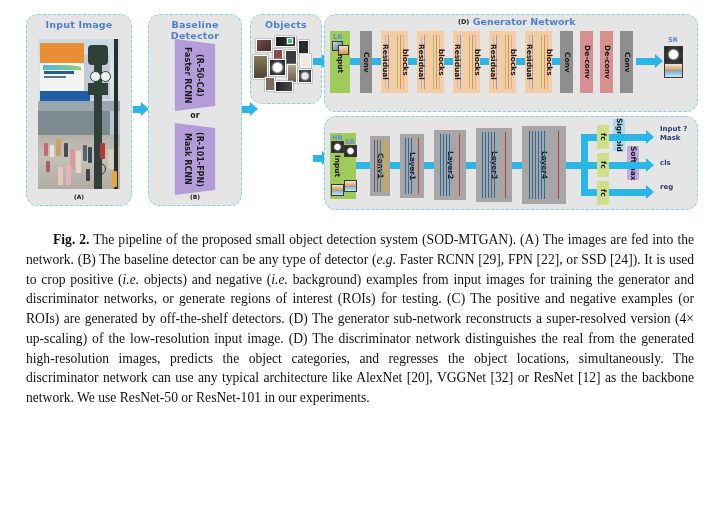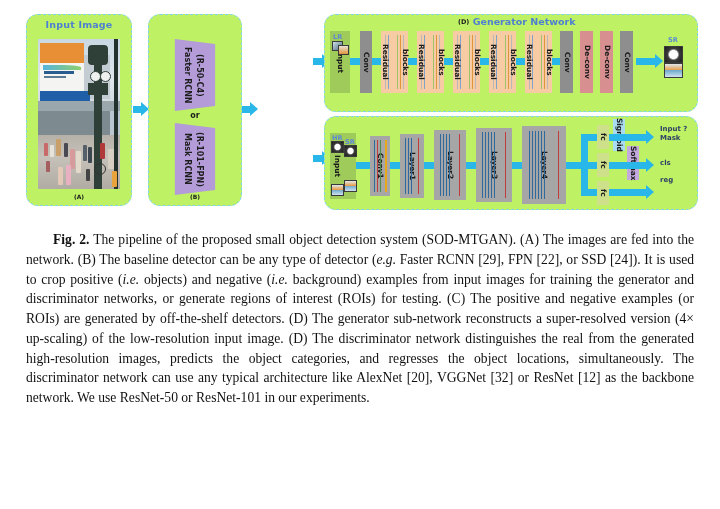--- a/index.html
+++ b/index.html
@@ -2,21 +2,21 @@
 <html><head>
 <meta charset="utf-8">
 <style>
   html,body{margin:0;padding:0;background:#ffffff;}
   body{width:720px;height:509px;font-family:"Liberation Serif",serif;overflow:hidden;}
   .page{position:relative;width:720px;height:509px;background:#fff;}
 
   
   .figure{position:relative;width:720px;height:218px;}
 
-  .panel{position:absolute;border:1.4px dashed #7fd4e8;border-radius:12px;background:#bef264;}
+  .panel{position:absolute;border:1.4px dashed #7fd4e8;border-radius:12px;background:#e5e5e5;}
   .panel-title{position:absolute;width:100%;text-align:center;font-family:"DejaVu Sans",sans-serif;
     font-weight:700;font-size:9.5px;color:#4e7fd0;letter-spacing:.2px;}
   .panel-caption{position:absolute;width:100%;text-align:center;font-family:"DejaVu Sans",sans-serif;
     font-weight:700;font-size:6px;color:#1a1a1a;}
 
   
   #panelA{left:26px;top:14px;width:104px;height:190px;}
   .photo{position:absolute;left:11px;top:24px;width:82px;height:150px;overflow:hidden;
      background:#b9c6cf;border:0;}
   .ph-sky{position:absolute;left:0;top:0;width:100%;height:46%;
@@ -149,20 +149,21 @@
         <div class="ph-p" style="left:56px;top:124px;width:10px;height:10px;border:1.2px solid #333;border-radius:50%;background:transparent;"></div>
         <div class="ph-p" style="left:48px;top:130px;width:4px;height:12px;background:#444;"></div>
         <div class="ph-p" style="left:74px;top:132px;width:5px;height:16px;background:#e8a33c;"></div>
       </div>
       <div class="panel-caption" style="top:178px;">(A)</div>
     </div>
 
     <div class="arrow head" style="left:133px;top:106px;width:9px;"></div>
 
     <div class="panel" id="panelB">
+      <div class="panel-title" style="top:4px;">Baseline Detector</div>
 
       <div class="trap trap1"></div>
       <div class="trap-lbl" style="left:34px;top:30px;height:60px;">
         <span>Faster RCNN</span>
       </div>
       <div class="trap-lbl" style="left:46px;top:30px;height:60px;">
         <span>(R-50-C4)</span>
       </div>
 
       <div class="or-lbl">or</div>
@@ -173,20 +174,38 @@
       </div>
       <div class="trap-lbl" style="left:46px;top:110px;height:68px;">
         <span>(R-101-FPN)</span>
       </div>
 
       <div class="panel-caption" style="top:178px;">(B)</div>
     </div>
 
     <div class="arrow head" style="left:242px;top:106px;width:9px;"></div>
 
+    <div class="panel" id="panelC1">
+      <div class="panel-title" style="top:4px;">Objects</div>
+      <div class="thumbs">
+        <div class="th" style="left:5px;top:6px;width:14px;height:11px;background:linear-gradient(135deg,#7b4a4a,#3a2b2b);"></div>
+        <div class="th" style="left:24px;top:3px;width:19px;height:9px;background:linear-gradient(90deg,#1a1a1a,#2e2e2e);"></div>
+        <div class="th" style="left:36px;top:5px;width:4px;height:4px;background:#2ecc71;"></div>
+        <div class="th" style="left:47px;top:7px;width:9px;height:12px;background:#2a2a30;"></div>
+        <div class="th" style="left:22px;top:16px;width:8px;height:9px;background:#8a4a4a;"></div>
+        <div class="th" style="left:34px;top:17px;width:10px;height:13px;background:#3b3b42;"></div>
+        <div class="th" style="left:49px;top:21px;width:9px;height:12px;background:#efeae0;"></div>
+        <div class="th" style="left:2px;top:22px;width:13px;height:22px;background:linear-gradient(180deg,#8a7a58,#4b4333);"></div>
+        <div class="th" style="left:18px;top:26px;width:15px;height:15px;background:radial-gradient(circle,#fff 40%,#d9d9d9 41%,#3c3c3c 60%,#1f1f1f 100%);"></div>
+        <div class="th" style="left:36px;top:31px;width:8px;height:17px;background:linear-gradient(180deg,#b9a48c,#6a5a49);"></div>
+        <div class="th" style="left:47px;top:36px;width:12px;height:12px;background:radial-gradient(circle,#e7e7e7 35%,#555 55%,#222 100%);"></div>
+        <div class="th" style="left:14px;top:44px;width:8px;height:12px;background:#7a6a5a;"></div>
+        <div class="th" style="left:24px;top:48px;width:16px;height:9px;background:linear-gradient(90deg,#1f1f1f,#4a4a4a);"></div>
+      </div>
+    </div>
 
 
     <div class="arrow head" style="left:313px;top:58px;width:10px;"></div>
     <div class="arrow head" style="left:313px;top:155px;width:10px;"></div>
 
     <div class="panel" id="panelD"></div>
     <div class="netlabel" style="left:458px;top:16px;">
       <b>(D)</b>
       <span>Generator Network</span>
     </div>
@@ -387,19 +406,19 @@
 
     <div class="arrow head" style="left:609px;top:134px;width:38px;"></div>
     <div class="arrow head" style="left:609px;top:162px;width:38px;"></div>
     <div class="arrow head" style="left:609px;top:189px;width:38px;"></div>
 
     <div class="outlbl" style="left:660px;top:125px;">
       <div>Input ?</div>
       <div>Mask</div>
     </div>
     <div class="outlbl" style="left:660px;top:159px;">cls</div>
-    <div class="outlbl" style="left:660px;top:176px;">reg</div>
+    <div class="outlbl" style="left:660px;top:183px;">reg</div>
 
   </div>
 
   <div class="caption"><b>Fig. 2.</b> <span>The pipeline of the proposed small object detection system (SOD-MTGAN). (A) The images are fed into the network. (B) The baseline detector can be any type of detector (</span><i>e.g.</i><span> Faster RCNN [29], FPN [22], or SSD [24]). It is used to crop positive (</span><i>i.e.</i><span> objects) and negative (</span><i>i.e.</i><span> background) examples from input images for training the generator and discriminator networks, or generate regions of interest (ROIs) for testing. (C) The positive and negative examples (or ROIs) are generated by off-the-shelf detectors. (D) The generator sub-network reconstructs a super-resolved version (4× up-scaling) of the low-resolution input image. (D) The discriminator network distinguishes the real from the generated high-resolution images, predicts the object categories, and regresses the object locations, simultaneously. The discriminator network can use any typical architecture like AlexNet [20], VGGNet [32] or ResNet [12] as the backbone network. We use ResNet-50 or ResNet-101 in our experiments.</span></div>
 
 </div>
 
 </body></html>

